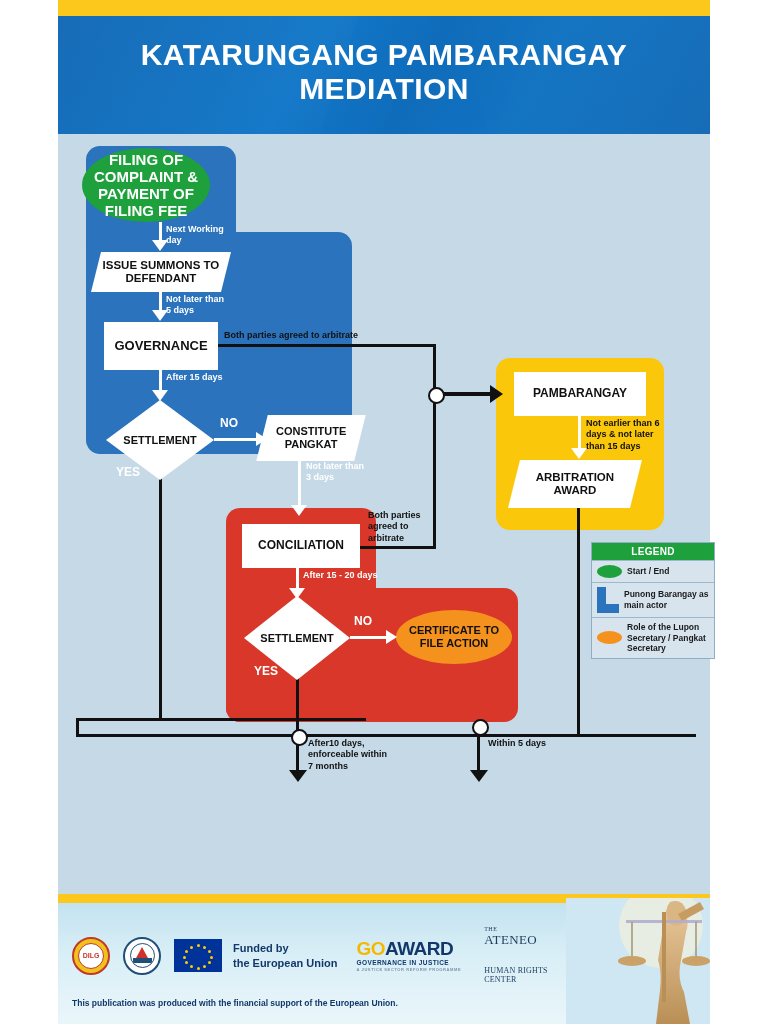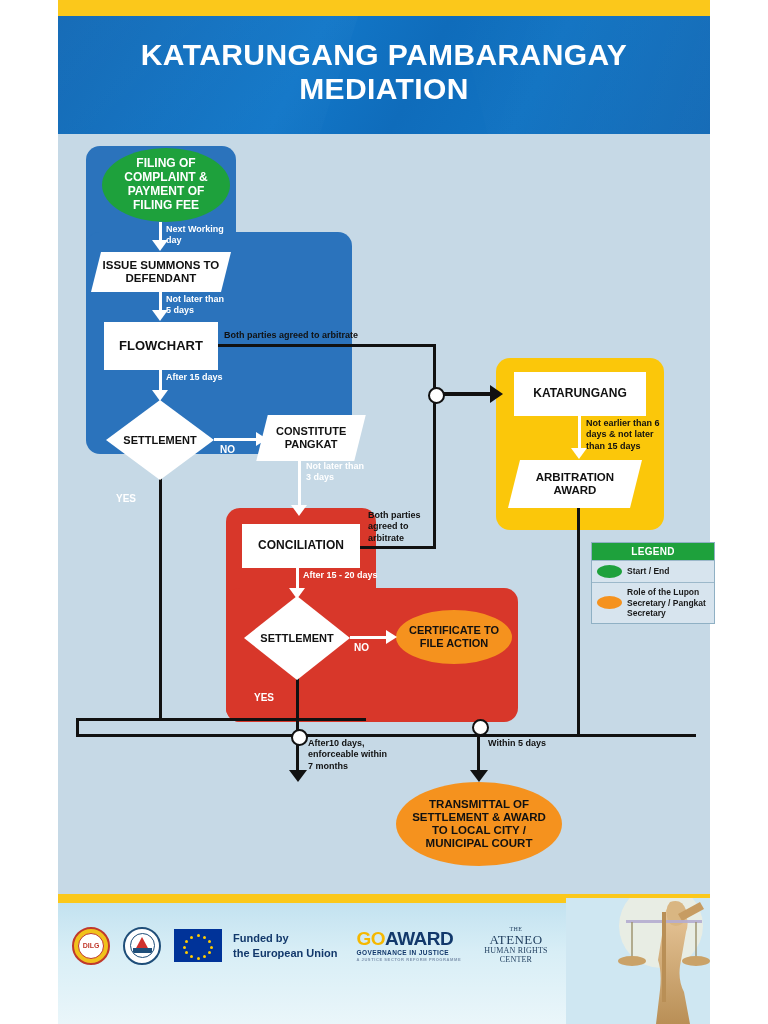--- a/index.html
+++ b/index.html
@@ -46,21 +46,21 @@
   .ln-w{position:absolute;background:#ffffff;z-index:6;}
   .arw{position:absolute;width:0;height:0;z-index:6;}
   .arw-d-b{border-left:9px solid transparent;border-right:9px solid transparent;border-top:12px solid #111;}
   .arw-d-w{border-left:8px solid transparent;border-right:8px solid transparent;border-top:11px solid #ffffff;}
   .arw-r-b{border-top:9px solid transparent;border-bottom:9px solid transparent;border-left:13px solid #111;}
   .arw-r-w{border-top:7px solid transparent;border-bottom:7px solid transparent;border-left:11px solid #ffffff;}
   .dot{position:absolute;width:13px;height:13px;border-radius:50%;background:#ffffff;border:2.5px solid #111;z-index:7;}
 
   .lbl{position:absolute;font-size:9px;font-weight:bold;line-height:1.25;color:#111;z-index:8;}
   .lbl-w{color:#ffffff;}
-  .lbl-yn{position:absolute;font-size:10px;font-weight:bold;color:#ffffff;z-index:8;margin-top:28px;}
+  .lbl-yn{position:absolute;font-size:12px;font-weight:bold;color:#ffffff;z-index:8;}
 
   
   .legend{position:absolute;left:533px;top:542px;width:122px;border:1px solid #8fb0c4;background:#d7e4ee;z-index:9;}
   .legend-head{background:#1ea13c;color:#ffffff;font-size:10px;font-weight:bold;text-align:center;padding:3px 0;letter-spacing:.3px;}
   .lrow{display:flex;align-items:center;gap:5px;border-top:1px solid #9cb8ca;padding:4px 4px 4px 5px;}
   .lrow .ltxt{font-size:8.5px;font-weight:bold;color:#1a1a1a;line-height:1.25;}
   .sw{flex:0 0 auto;}
   .sw-ell{width:25px;height:13px;border-radius:50%;background:#1ea13c;}
   .sw-ell-o{width:25px;height:13px;border-radius:50%;background:#f5921e;}
   .sw-L{width:22px;height:26px;position:relative;}
@@ -85,24 +85,24 @@
   .seal-lg .in:after{content:"";position:absolute;left:2px;bottom:4px;width:19px;height:5px;background:#1f4e79;}
   .euflag{width:48px;height:33px;background:#003399;position:relative;}
   .euflag .star{position:absolute;width:3px;height:3px;background:#ffcc00;border-radius:50%;}
   .eutext{font-size:11px;font-weight:bold;color:#12386b;line-height:1.3;margin-left:-2px;}
   .gojust{line-height:1;}
   .gojust .g1{font-size:19px;font-weight:bold;letter-spacing:-.5px;}
   .gojust .g1 .go{color:#f5b800;}
   .gojust .g1 .just{color:#12386b;}
   .gojust .g2{font-size:6.5px;font-weight:bold;color:#12386b;letter-spacing:.4px;margin-top:2px;}
   .gojust .g3{font-size:4px;font-weight:bold;color:#7e93ad;letter-spacing:.6px;margin-top:1px;}
-  .ateneo{font-family:"Liberation Serif",serif;color:#1d3b5c;text-align:center;line-height:1.12;}
+  .ateneo{font-family:"Liberation Serif",serif;color:#1d3b5c;line-height:1.12;}
   .ateneo .a1{font-size:6px;letter-spacing:.5px;}
   .ateneo .a2{font-size:13px;letter-spacing:.4px;}
-  .ateneo .a3{font-size:8px;letter-spacing:.2px;}
+  .ateneo .a3{font-size:8px;letter-spacing:.2px;margin-top:20px;}
   .ateneo .a4{font-size:8px;letter-spacing:.2px;}
   .footnote{position:absolute;left:14px;top:104px;font-size:8.5px;font-weight:bold;color:#12386b;}
 </style>
 </head>
 <body>
 
 <div class="page">
   <div class="sheet">
 
     <div class="topbar"></div>
@@ -117,38 +117,38 @@
     <div class="canvas">
 
       <div class="grp grp-blue-a" style="left:28px;top:12px;width:150px;height:240px;"></div>
       <div class="grp grp-blue-b" style="left:28px;top:98px;width:266px;height:222px;"></div>
 
       <div class="grp grp-red-a" style="left:168px;top:374px;width:150px;height:214px;"></div>
       <div class="grp grp-red-b" style="left:168px;top:454px;width:292px;height:134px;"></div>
 
       <div class="grp grp-yellow" style="left:438px;top:224px;width:168px;height:172px;"></div>
 
-      <div class="node ellipse el-green" style="left:44px;top:14px;width:128px;height:74px;font-size:12px;padding:0 8px;box-sizing:border-box;">
+      <div class="node ellipse el-green" style="left:24px;top:14px;width:128px;height:74px;font-size:15px;padding:0 8px;box-sizing:border-box;">
         <span>FILING OF COMPLAINT &amp; PAYMENT OF FILING FEE</span>
       </div>
 
       <div class="ln-w" style="left:101px;top:88px;width:3px;height:22px;"></div>
       <div class="arw arw-d-w" style="left:94px;top:106px;"></div>
       <div class="lbl lbl-w" style="left:108px;top:90px;width:62px;">Next Working day</div>
 
       <div class="node para" style="left:38px;top:118px;width:130px;height:40px;font-size:11.5px;">
         <span>ISSUE SUMMONS TO DEFENDANT</span>
       </div>
 
       <div class="ln-w" style="left:101px;top:158px;width:3px;height:22px;"></div>
       <div class="arw arw-d-w" style="left:94px;top:176px;"></div>
       <div class="lbl lbl-w" style="left:108px;top:160px;width:62px;">Not later than 5 days</div>
 
       <div class="node rect" style="left:46px;top:188px;width:114px;height:48px;font-size:13px;">
-        <span>FLOWCHART</span>
+        <span>GOVERNANCE</span>
       </div>
 
       <div class="ln" style="left:160px;top:210px;width:218px;height:3px;"></div>
       <div class="ln" style="left:375px;top:210px;width:3px;height:62px;"></div>
       <div class="lbl" style="left:166px;top:196px;width:230px;">Both parties agreed to arbitrate</div>
 
       <div class="ln-w" style="left:101px;top:236px;width:3px;height:24px;"></div>
       <div class="arw arw-d-w" style="left:94px;top:256px;"></div>
       <div class="lbl lbl-w" style="left:108px;top:238px;width:70px;">After 15 days</div>
 
@@ -196,21 +196,21 @@
       <div class="ln-w" style="left:292px;top:502px;width:38px;height:3px;"></div>
       <div class="arw arw-r-w" style="left:328px;top:496px;"></div>
 
       <div class="node ellipse el-orange" style="left:338px;top:476px;width:116px;height:54px;font-size:11px;padding:0 6px;box-sizing:border-box;">
         <span>CERTIFICATE TO FILE ACTION</span>
       </div>
 
       <div class="ln" style="left:238px;top:544px;width:3px;height:84px;"></div>
 
       <div class="node rect" style="left:456px;top:238px;width:132px;height:44px;font-size:12px;">
-        <span>KATARUNGANG</span>
+        <span>PAMBARANGAY</span>
       </div>
       <div class="ln" style="left:378px;top:258px;width:56px;height:4px;"></div>
       <div class="arw arw-r-b" style="left:432px;top:251px;"></div>
       <div class="dot" style="left:370px;top:253px;"></div>
 
       <div class="ln-w" style="left:520px;top:282px;width:3px;height:36px;"></div>
       <div class="arw arw-d-w" style="left:513px;top:314px;"></div>
       <div class="lbl" style="left:528px;top:284px;width:80px;">Not earlier than 6 days  &amp; not later than 15 days</div>
 
       <div class="node para" style="left:456px;top:326px;width:122px;height:48px;font-size:11.5px;">
@@ -227,33 +227,34 @@
       <div class="dot" style="left:233px;top:595px;"></div>
       <div class="arw arw-d-b" style="left:231px;top:636px;"></div>
       <div class="lbl" style="left:250px;top:604px;width:82px;">After10 days, enforceable within 7 months</div>
 
       <div class="ln" style="left:419px;top:590px;width:3px;height:50px;"></div>
       <div class="dot" style="left:414px;top:585px;"></div>
       <div class="arw arw-d-b" style="left:412px;top:636px;"></div>
       <div class="lbl" style="left:430px;top:604px;width:70px;">Within 5 days</div>
 
 
-      <div class="node ellipse el-orange" style="left:338px;top:648px;width:166px;height:84px;font-size:11.5px;padding:0 10px;box-sizing:border-box;">
-        <span>TRANSMITTAL OF SETTLEMENT &amp; AWARD TO LOCAL CITY / MUNICIPAL COURT</span>
-      </div>
     </div>
 
     <div class="legend">
       <div class="legend-head">LEGEND</div>
 
       <div class="lrow">
         <div class="sw sw-ell"></div>
         <div class="ltxt">Start / End</div>
       </div>
 
+      <div class="lrow">
+        <div class="sw sw-L" style="--c:#2b73bc;"></div>
+        <div class="ltxt">Punong Barangay as main actor</div>
+      </div>
 
 
 
       <div class="lrow">
         <div class="sw sw-ell-o"></div>
         <div class="ltxt">Role of the Lupon Secretary / Pangkat Secretary</div>
       </div>
     </div>
 
     <div class="footer">
@@ -312,16 +313,17 @@
           <div class="g3">A JUSTICE SECTOR REFORM PROGRAMME</div>
         </div>
         <div class="ateneo" style="margin-left:10px;">
           <div class="a1">THE</div>
           <div class="a2">ATENEO</div>
           <div class="a3">HUMAN RIGHTS</div>
           <div class="a4">CENTER</div>
         </div>
       </div>
 
+      <div class="footnote">This publication was produced with the financial support of the European Union.</div>
     </div>
 
   </div>
 </div>
 
 </body></html>

